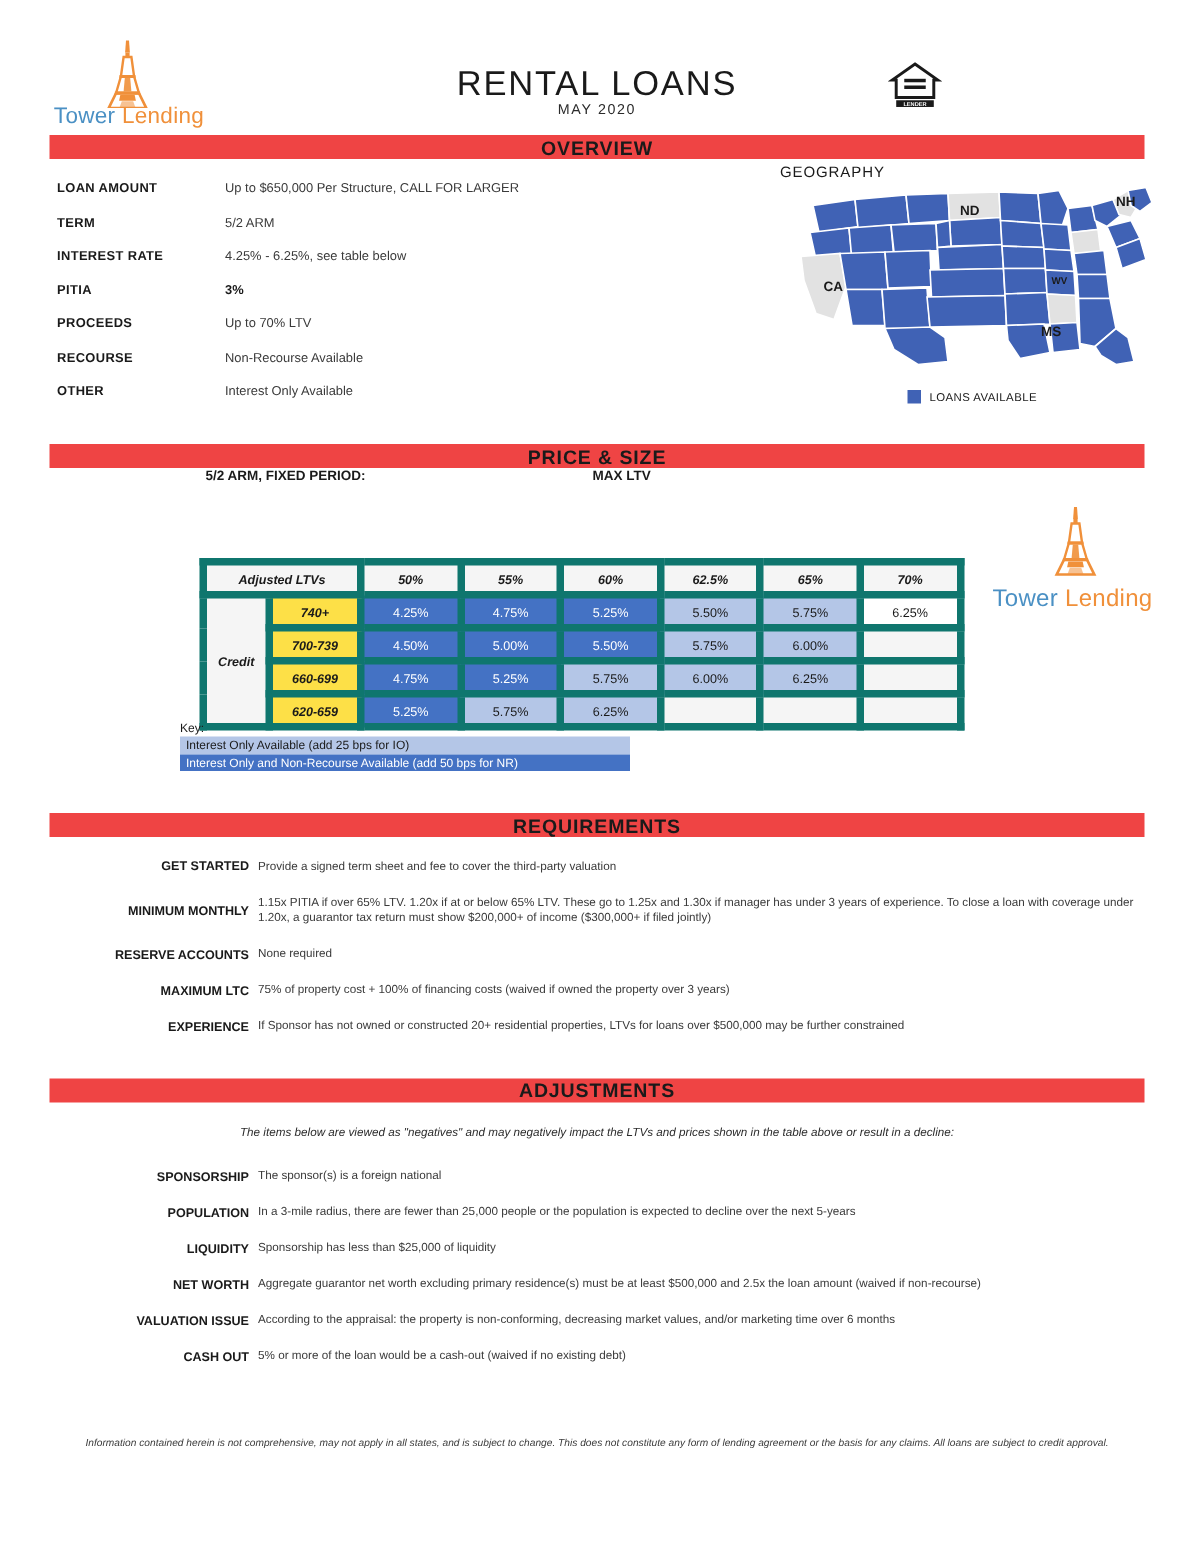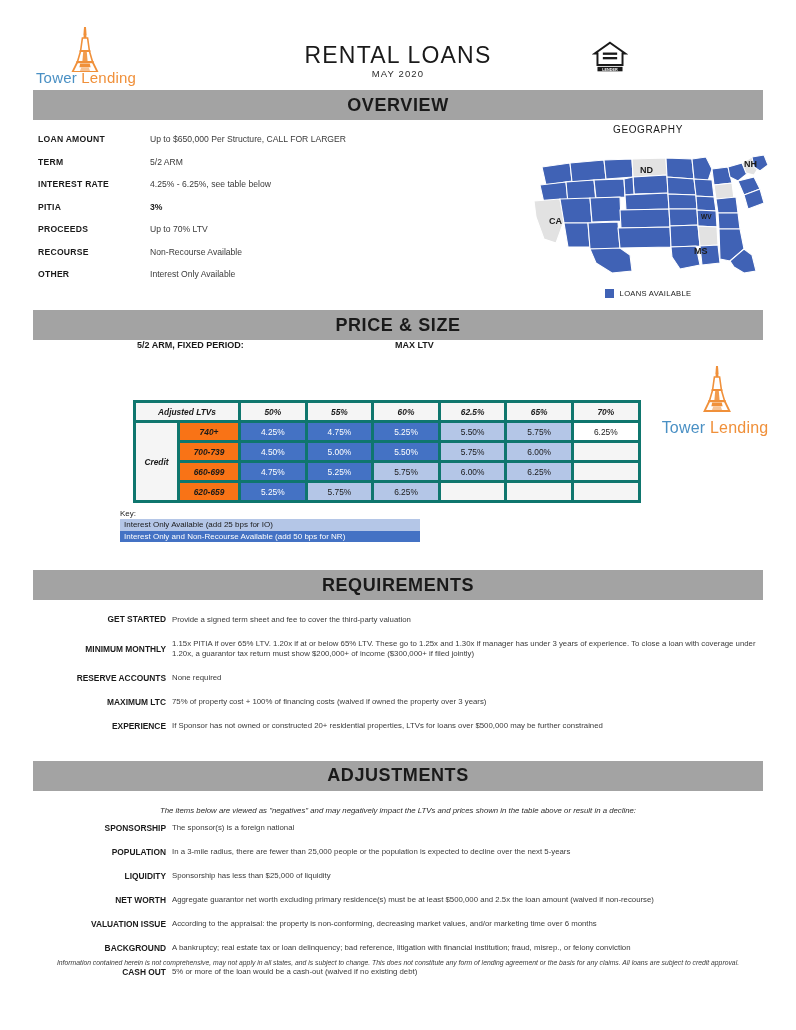--- a/index.html
+++ b/index.html
@@ -45,42 +45,42 @@
     font-size: 9.5px; letter-spacing: 1.1px; color: #2b2b2b;
   }
   .ehl {
     position: absolute; left: 592px; top: 40px;
     width: 36px; height: 34px;
   }
 
   
   .section-bar {
     margin: 0 33px;
-    background: #a3a3a3;
-    height: 30px;
+    background: #ef4444;
+    height: 16px;
     display: flex; align-items: center; justify-content: center;
-    font-size: 18px; font-weight: bold; letter-spacing: .6px;
+    font-size: 13px; font-weight: bold; letter-spacing: .6px;
     color: #1a1a1a;
   }
 
   
   .overview { position: relative; height: 190px; }
   .ov-table { position: absolute; left: 38px; top: 12px; width: 430px; }
   .ov-row { display: flex; align-items: flex-start; height: 22.5px; }
   .ov-label {
     width: 112px; font-size: 8.6px; font-weight: bold;
     letter-spacing: .25px; color: #1a1a1a; padding-top: 2px;
   }
   .ov-value { font-size: 8.6px; color: #3a3a3a; padding-top: 2px; }
   .ov-value.bold { font-weight: bold; color: #1a1a1a; }
 
   .geo { position: absolute; left: 520px; top: 4px; width: 256px; }
   .geo-title {
-    text-align: center; font-size: 10px; letter-spacing: .6px;
-    color: #1a1a1a; margin-bottom: 16px;
+    font-size: 10px; letter-spacing: .6px;
+    color: #1a1a1a; margin-bottom: 0;
   }
   .geo-map { width: 256px; height: 124px; }
   .geo-legend {
     display: flex; align-items: center; justify-content: center;
     gap: 6px; margin-top: 10px;
   }
   .geo-swatch { width: 9px; height: 9px; background: #4062b5; }
   .geo-legend-label { font-size: 7.6px; letter-spacing: .3px; color: #1a1a1a; }
 
   
@@ -94,35 +94,35 @@
   }
   .armlabel { position: absolute; left: 4px; top: 0; font-size: 9px; font-weight: bold; color: #1a1a1a; text-align: right; }
   .maxltv { position: absolute; left: 262px; top: 0; font-size: 9px; font-weight: bold; color: #1a1a1a; }
 
   .ratetable {
     position: absolute; left: 133px; top: 60px;
     border-collapse: collapse; width: 505px;
     table-layout: fixed;
   }
   .ratetable td, .ratetable th {
-    border: 3px solid #0f766e;
+    border: 5px solid #0f766e;
     height: 17px; padding: 0;
     font-size: 8.4px; text-align: center;
     vertical-align: middle;
   }
   .ratetable thead th { background: #f5f5f5; font-weight: bold; font-style: italic; color: #1a1a1a; }
   .col-credit { width: 44px; }
   .col-band { width: 61px; }
   .col-ltv { width: 66.6px; }
   .cell-creditlabel {
     background: #f5f5f5; font-style: italic; font-weight: bold;
     font-size: 9px; color: #1a1a1a;
   }
   .cell-band {
-    background: #f97316; text-align: right; padding-right: 6px;
+    background: #fde047; text-align: right; padding-right: 6px;
     font-style: italic; font-weight: bold; color: #1a1a1a;
   }
   .c-dark { background: #4472c4; color: #ffffff; }
   .c-light { background: #b4c6e7; color: #1a1a1a; }
   .c-plain { background: #ffffff; color: #1a1a1a; }
   .c-empty { background: #f5f5f5; }
 
   .key-block { position: absolute; left: 120px; top: 169px; }
   .key-title { font-size: 8px; color: #1a1a1a; margin-bottom: 1px; }
   .key-row {
@@ -433,21 +433,21 @@
       <div class="def-value">If Sponsor has not owned or constructed 20+ residential properties, LTVs for loans over $500,000 may be further constrained</div>
     </div>
   </div>
 
   <div class="spacer-16"></div>
 
   <div class="section-bar">ADJUSTMENTS</div>
 
   <div class="adj-note">The items below are viewed as "negatives" and may negatively impact the LTVs and prices shown in the table above or result in a decline:</div>
 
-  <div class="deflist" style="margin-top:8px;">
+  <div class="deflist" style="margin-top:20px;">
     <div class="def-row">
       <div class="def-label">SPONSORSHIP</div>
       <div class="def-value">The sponsor(s) is a foreign national</div>
     </div>
     <div class="def-row">
       <div class="def-label">POPULATION</div>
       <div class="def-value">In a 3-mile radius, there are fewer than 25,000 people or the population is expected to decline over the next 5-years</div>
     </div>
     <div class="def-row">
       <div class="def-label">LIQUIDITY</div>
@@ -455,24 +455,20 @@
     </div>
     <div class="def-row">
       <div class="def-label">NET WORTH</div>
       <div class="def-value">Aggregate guarantor net worth excluding primary residence(s) must be at least $500,000 and 2.5x the loan amount (waived if non-recourse)</div>
     </div>
     <div class="def-row">
       <div class="def-label">VALUATION ISSUE</div>
       <div class="def-value">According to the appraisal: the property is non-conforming, decreasing market values, and/or marketing time over 6 months</div>
     </div>
     <div class="def-row">
-      <div class="def-label">BACKGROUND</div>
-      <div class="def-value">A bankruptcy; real estate tax or loan delinquency; bad reference, litigation with financial institution; fraud, misrep., or felony conviction</div>
-    </div>
-    <div class="def-row">
       <div class="def-label">CASH OUT</div>
       <div class="def-value">5% or more of the loan would be a cash-out (waived if no existing debt)</div>
     </div>
   </div>
 
   <div class="footer-note">Information contained herein is not comprehensive, may not apply in all states, and is subject to change. This does not constitute any form of lending agreement or the basis for any claims. All loans are subject to credit approval.</div>
 
 </div>
 
 </body></html>

